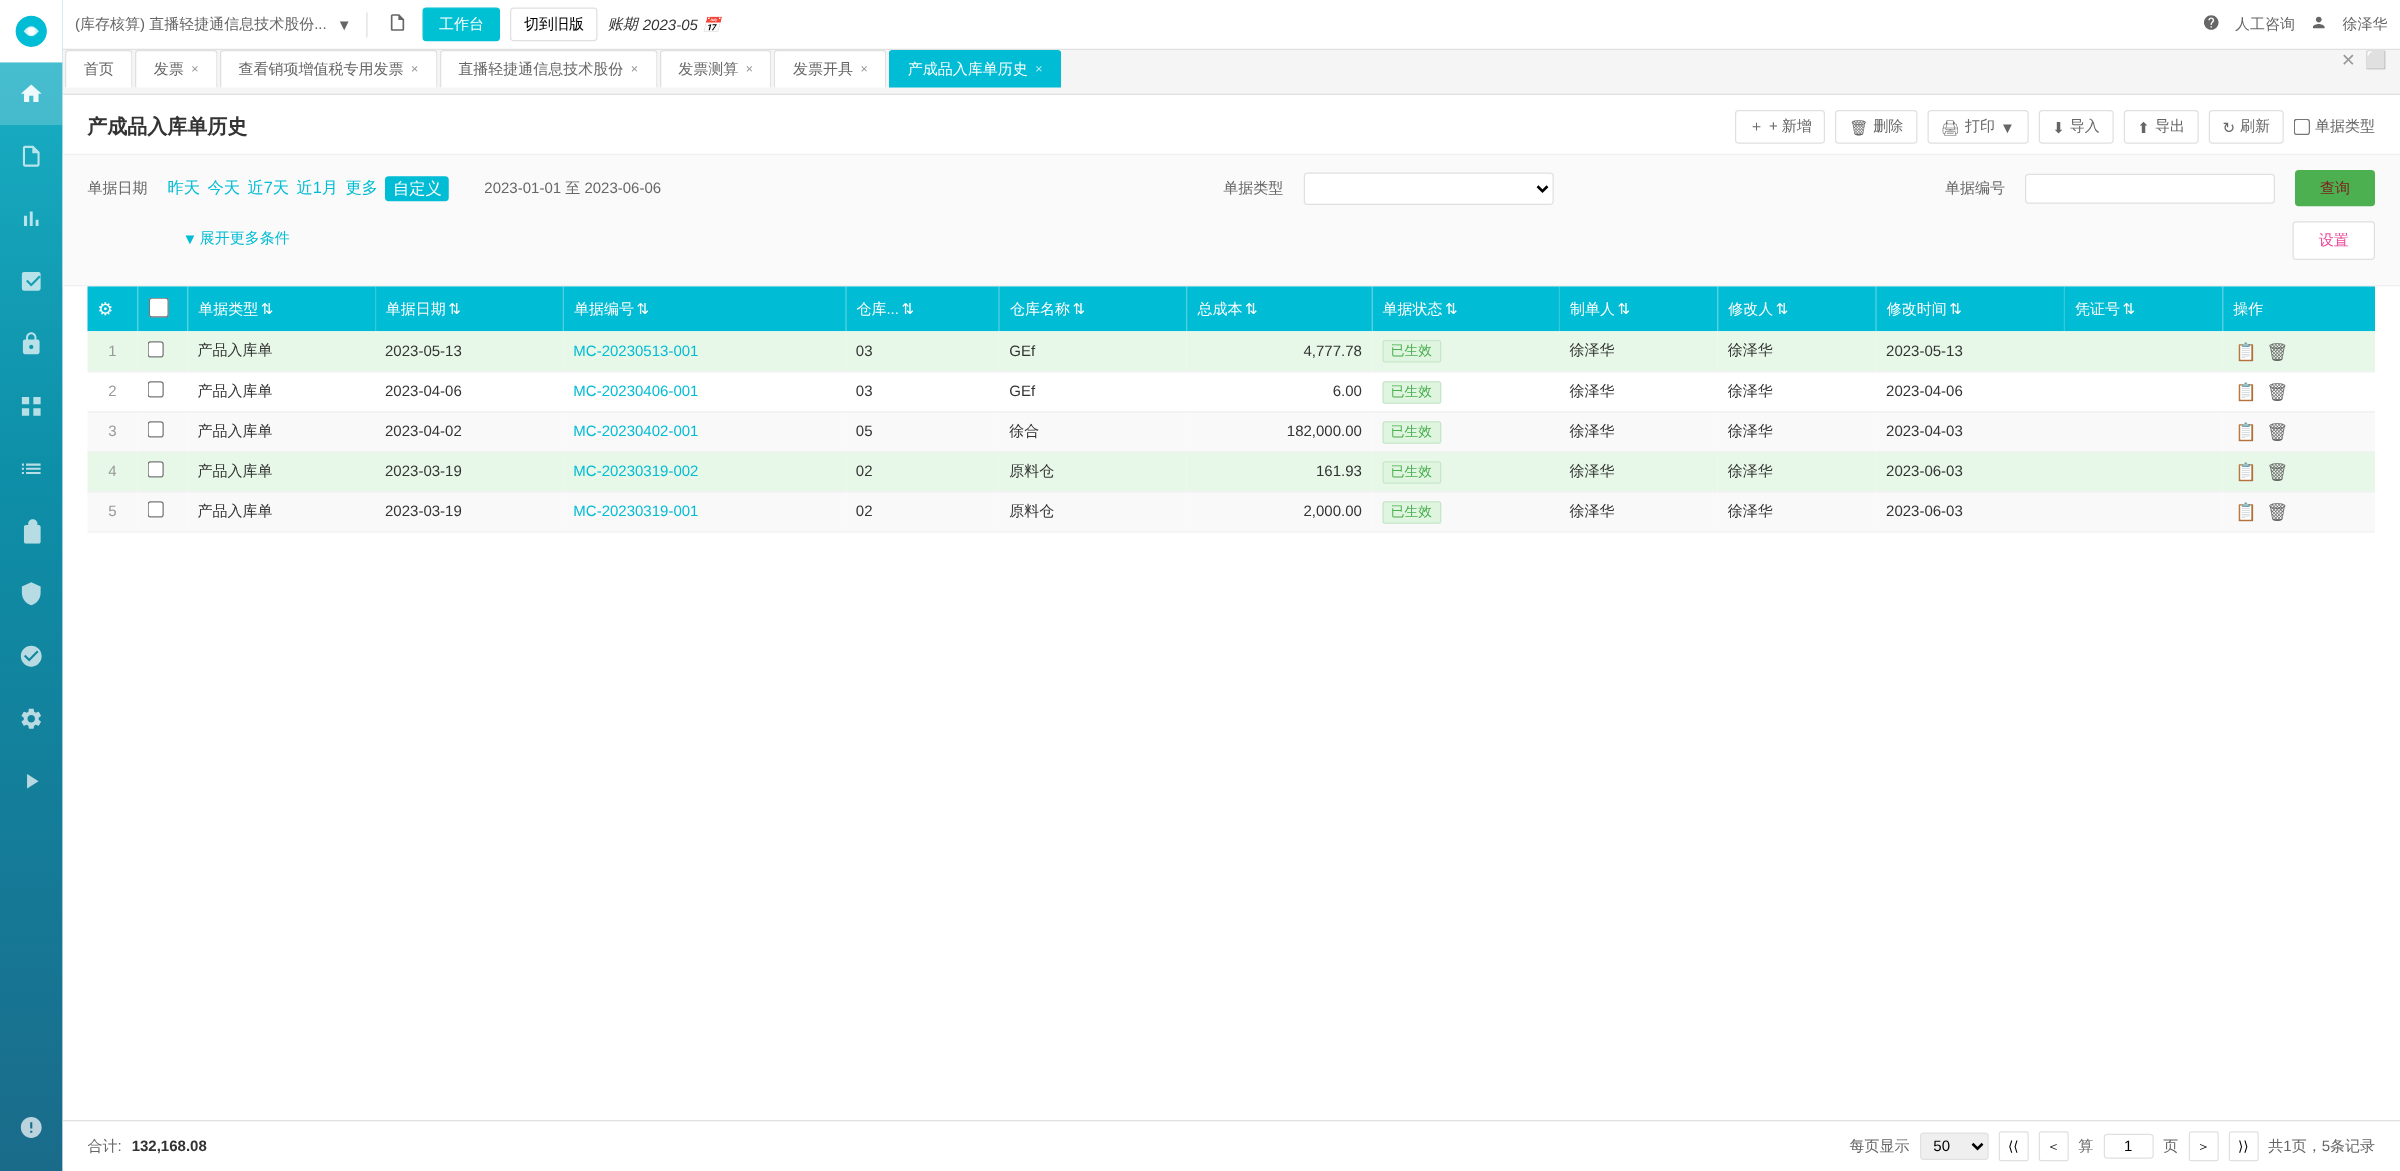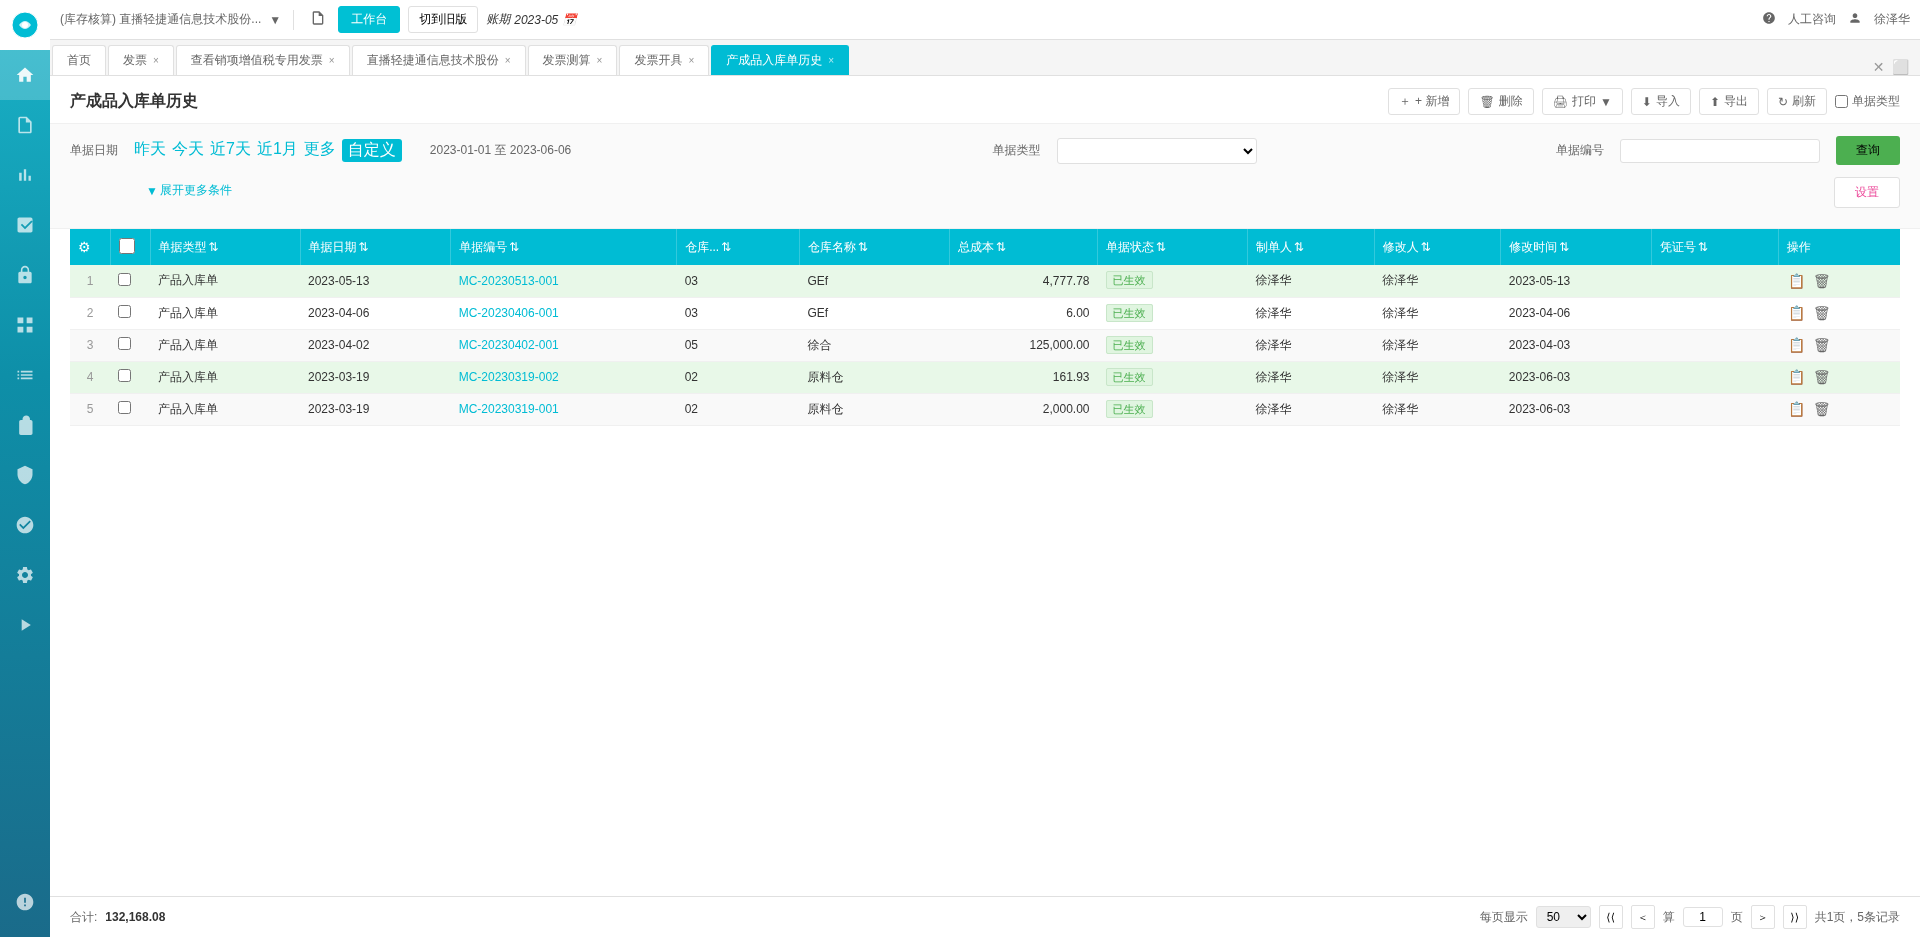--- a/index.html
+++ b/index.html
@@ -21,48 +21,48 @@
     
     .topbar { height: 40px; background: #fff; display: flex; align-items: center; padding: 0 10px; border-bottom: 1px solid #e0e0e0; gap: 8px; }
     .topbar-brand { font-size: 12px; color: #666; display: flex; align-items: center; gap: 4px; }
     .topbar-divider { width: 1px; height: 20px; background: #e0e0e0; margin: 0 4px; }
     .topbar-btn { padding: 4px 12px; border-radius: 3px; border: 1px solid #00c0d4; background: #00c0d4; color: #fff; cursor: pointer; font-size: 12px; }
     .topbar-btn-outline { padding: 4px 10px; border-radius: 3px; border: 1px solid #e0e0e0; background: #fff; color: #000000; cursor: pointer; font-size: 12px; font-family: Liberation Serif, serif; }
     .topbar-right { margin-left: auto; display: flex; align-items: center; gap: 12px; font-size: 12px; color: #666; }
     .topbar-account-period { display: flex; align-items: center; gap: 4px; color: #333; font-style: italic; }
 
     
-    .tabbar { height: 36px; background: #f5f5f5; display: flex; align-items: flex-end; padding: 0 0 0 0; border-bottom: 1px solid #e0e0e0; }
+    .tabbar { height: 36px; background: #f5f5f5; display: flex; align-items: flex-start; padding: 0 0 0 0; border-bottom: 1px solid #e0e0e0; }
     .tab { height: 30px; padding: 0 14px; display: flex; align-items: center; gap: 6px; border: 1px solid #e0e0e0; border-bottom: none; background: #fff; cursor: pointer; font-size: 12px; color: #666; margin-left: 2px; border-radius: 3px 3px 0 0; }
     .tab.active { background: #00bcd4; color: #fff; border-color: #00bcd4; }
     .tab-close { font-size: 10px; cursor: pointer; opacity: 0.7; }
     .tab-bar-right { margin-left: auto; display: flex; align-items: center; gap: 8px; padding-right: 10px; }
 
     
     .page-area { flex: 1; background: #fff; overflow: auto; padding: 0; display: flex; flex-direction: column; }
 
     
     .page-header { display: flex; align-items: center; justify-content: space-between; padding: 12px 20px 8px; border-bottom: 1px solid #f0f0f0; }
     .page-title { font-size: 16px; font-weight: bold; color: #333; }
     .page-actions { display: flex; align-items: center; gap: 8px; }
     .action-btn { padding: 4px 10px; border-radius: 3px; border: 1px solid #e0e0e0; background: #fff; color: #666; cursor: pointer; font-size: 12px; display: flex; align-items: center; gap: 4px; }
     .checkbox-label { display: flex; align-items: center; gap: 4px; font-size: 12px; color: #666; }
 
     
     .filter-area { padding: 12px 20px; background: #fafafa; border-bottom: 1px solid #f0f0f0; }
     .filter-row { display: flex; align-items: center; gap: 16px; margin-bottom: 8px; }
     .filter-label { font-size: 12px; color: #666; white-space: nowrap; }
     .filter-date-shortcuts { display: flex; gap: 6px; }
-    .filter-shortcut { font-size: 16px; color: #00bcd4; cursor: pointer; }
+    .filter-shortcut { font-size: 13px; color: #00bcd4; cursor: pointer; }
     .filter-shortcut.active { background: #00bcd4; color: #fff; padding: 1px 6px; border-radius: 3px; }
     .filter-date-range { font-size: 12px; color: #666; margin-left: 4px; }
     .filter-input { border: 1px solid #e0e0e0; border-radius: 3px; padding: 4px 8px; font-size: 12px; width: 200px; }
     .filter-select { border: 1px solid #e0e0e0; border-radius: 3px; padding: 4px 8px; font-size: 12px; width: 200px; background: #fff; }
     .expand-more { color: #00bcd4; cursor: pointer; font-size: 12px; display: flex; align-items: center; gap: 2px; }
-    .query-btn { padding: 6px 20px; background: #4caf50; border: none; color: #000000; border-radius: 3px; cursor: pointer; font-size: 12px; }
+    .query-btn { padding: 6px 20px; background: #4caf50; border: none; color: #7f1d1d; border-radius: 3px; cursor: pointer; font-size: 12px; }
     .set-btn { padding: 6px 20px; background: #fff; border: 1px solid #e0e0e0; color: #ec4899; border-radius: 3px; cursor: pointer; font-size: 12px; margin-top: 4px; }
 
     
     .table-container { flex: 1; overflow: auto; padding: 0 20px; }
     table { width: 100%; border-collapse: collapse; font-size: 12px; }
     thead tr { background: #00bcd4; color: #fff; height: 36px; }
     thead th { padding: 0 8px; text-align: left; font-weight: normal; white-space: nowrap; border-right: 1px solid rgba(255,255,255,0.2); }
     thead th:last-child { border-right: none; }
     tbody tr { height: 32px; border-bottom: 1px solid #f0f0f0; }
     tbody tr:nth-child(odd) { background: #f9f9f9; }
@@ -426,21 +426,21 @@
       </td>
     </tr>
               <tr>
       <td class="row-num">3</td>
       <td><input type="checkbox" style=""></td>
       <td>产品入库单</td>
       <td>2023-04-02</td>
       <td><a class="link-text">MC-20230402-001</a></td>
       <td>05</td>
       <td>徐合</td>
-      <td style="text-align:right;">125,000.00</td>
+      <td style="text-align:right;">182,000.00</td>
       <td><span class="status-badge status-active">已生效</span></td>
       <td>徐泽华</td>
       <td>徐泽华</td>
       <td>2023-04-03</td>
       <td></td>
       <td>
         <button class="op-btn" title="编辑">📋</button>
         <button class="op-btn" title="删除">🗑</button>
       </td>
     </tr>

